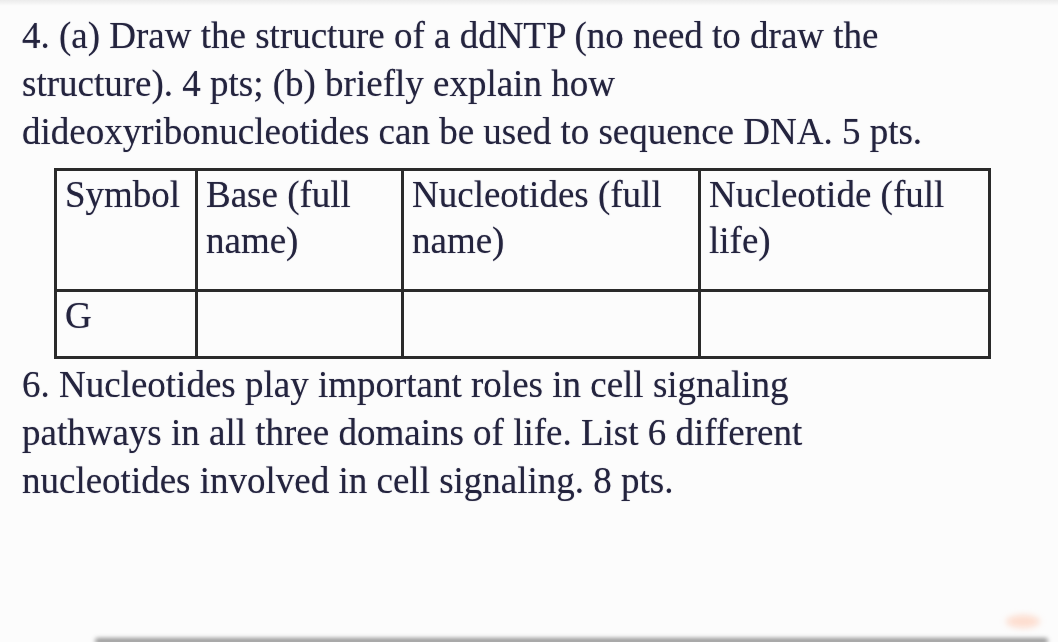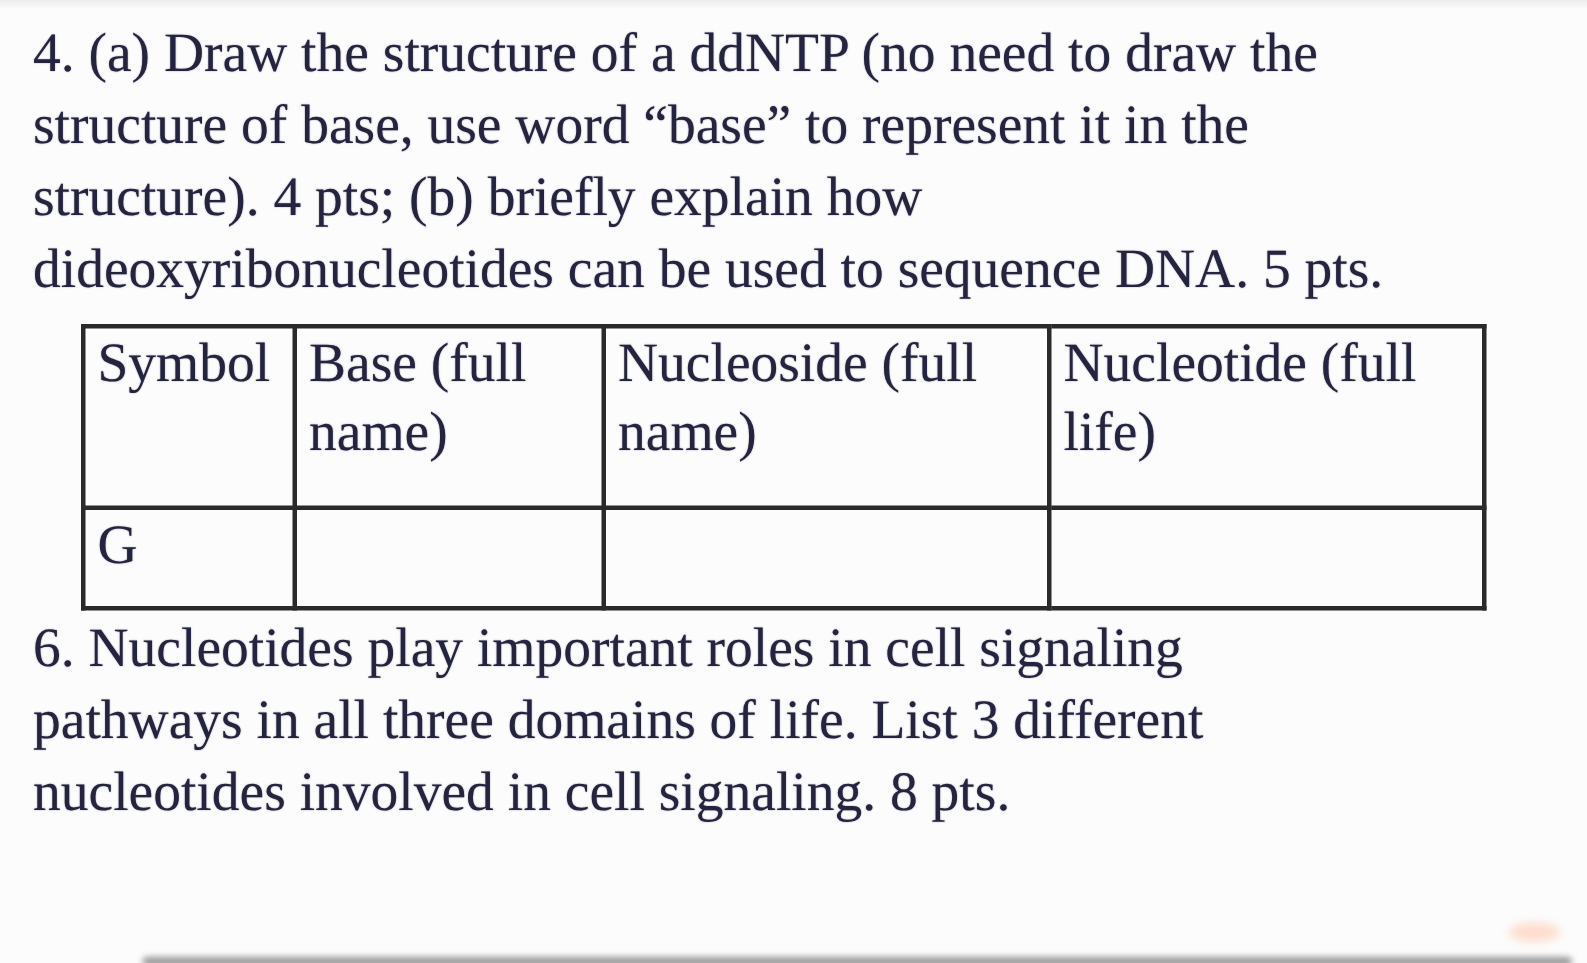--- a/index.html
+++ b/index.html
@@ -65,53 +65,52 @@
     border-radius:50%;
   }
 </style>
 </head>
 <body>
 
 <div class="page">
 
   <p class="para">
     <span class="line">4. (a) Draw the structure of a ddNTP (no need to draw the</span>
-    <span class="line">structure of base, use word “base” to represent it in the</span>
     <span class="line">structure). 4 pts; (b) briefly explain how</span>
     <span class="line">dideoxyribonucleotides can be used to sequence DNA. 5 pts.</span>
   </p>
 
 
   <table class="fill-table">
     <colgroup>
       <col style="width:141px">
       <col style="width:206px">
       <col style="width:297px">
       <col style="width:290px">
     </colgroup>
     <thead>
       <tr class="header-row">
         <th>Symbol</th>
         <th>Base (full name)</th>
-        <th>Nucleoside (full name)</th>
+        <th>Nucleotides (full name)</th>
         <th>Nucleotide (full life)</th>
       </tr>
     </thead>
     <tbody>
       <tr class="data-row">
         <td>G</td>
         <td></td>
         <td></td>
         <td></td>
       </tr>
     </tbody>
   </table>
 
   <p class="para q6">
     <span class="line">6. Nucleotides play important roles in cell signaling</span>
-    <span class="line">pathways in all three domains of life. List 3 different</span>
+    <span class="line">pathways in all three domains of life. List 6 different</span>
     <span class="line">nucleotides involved in cell signaling. 8 pts.</span>
   </p>
 
 </div>
 
 <div class="artifact-smear"></div>
 <div class="artifact-smudge"></div>
 
 </body></html>

